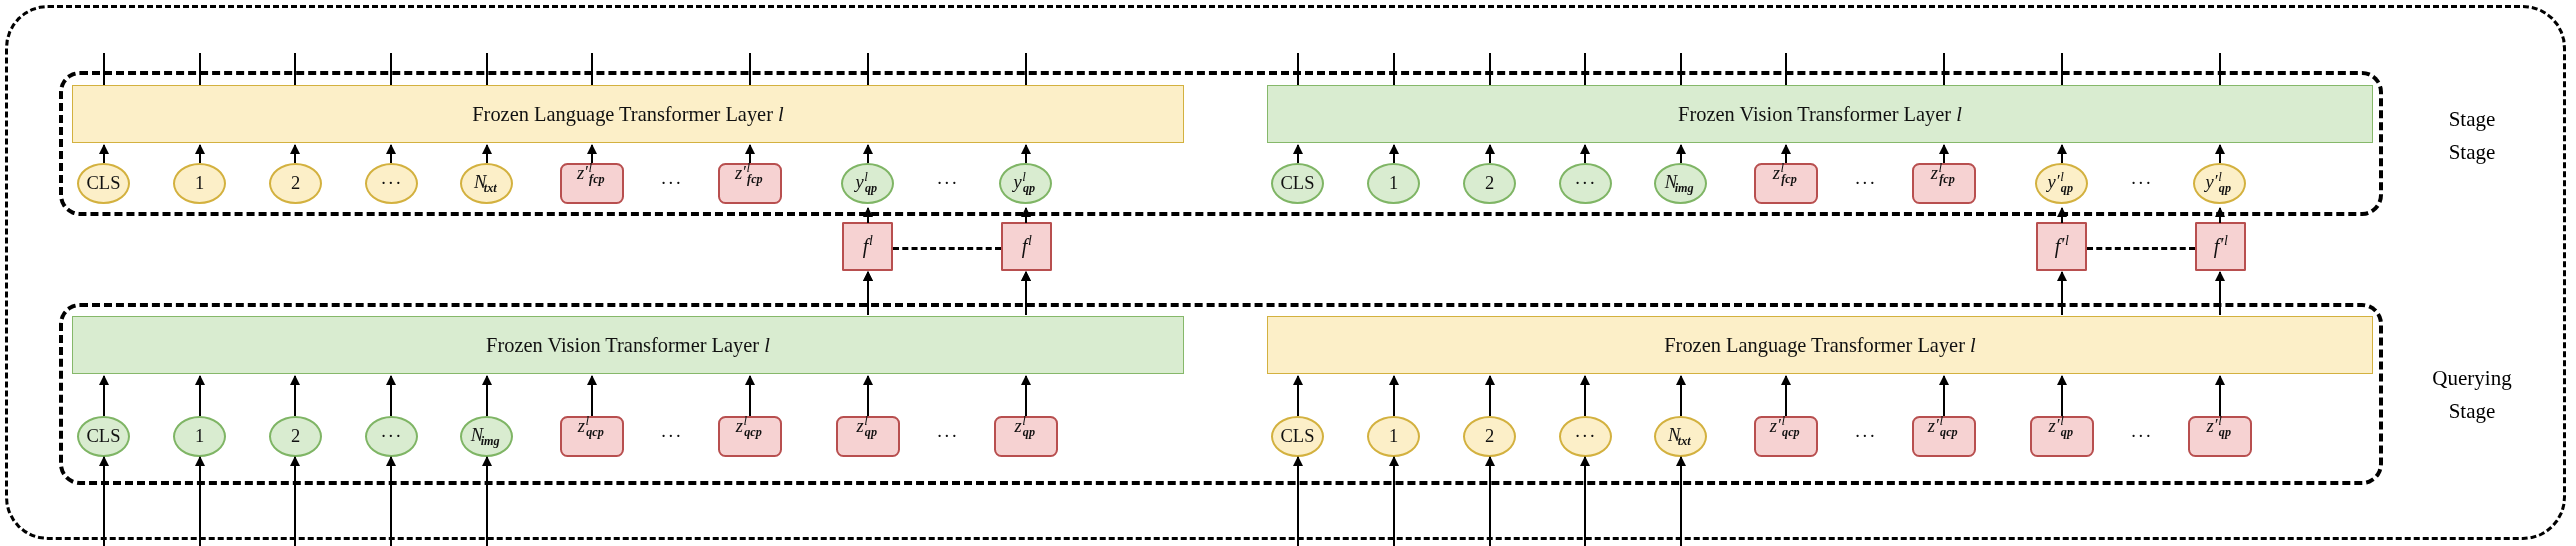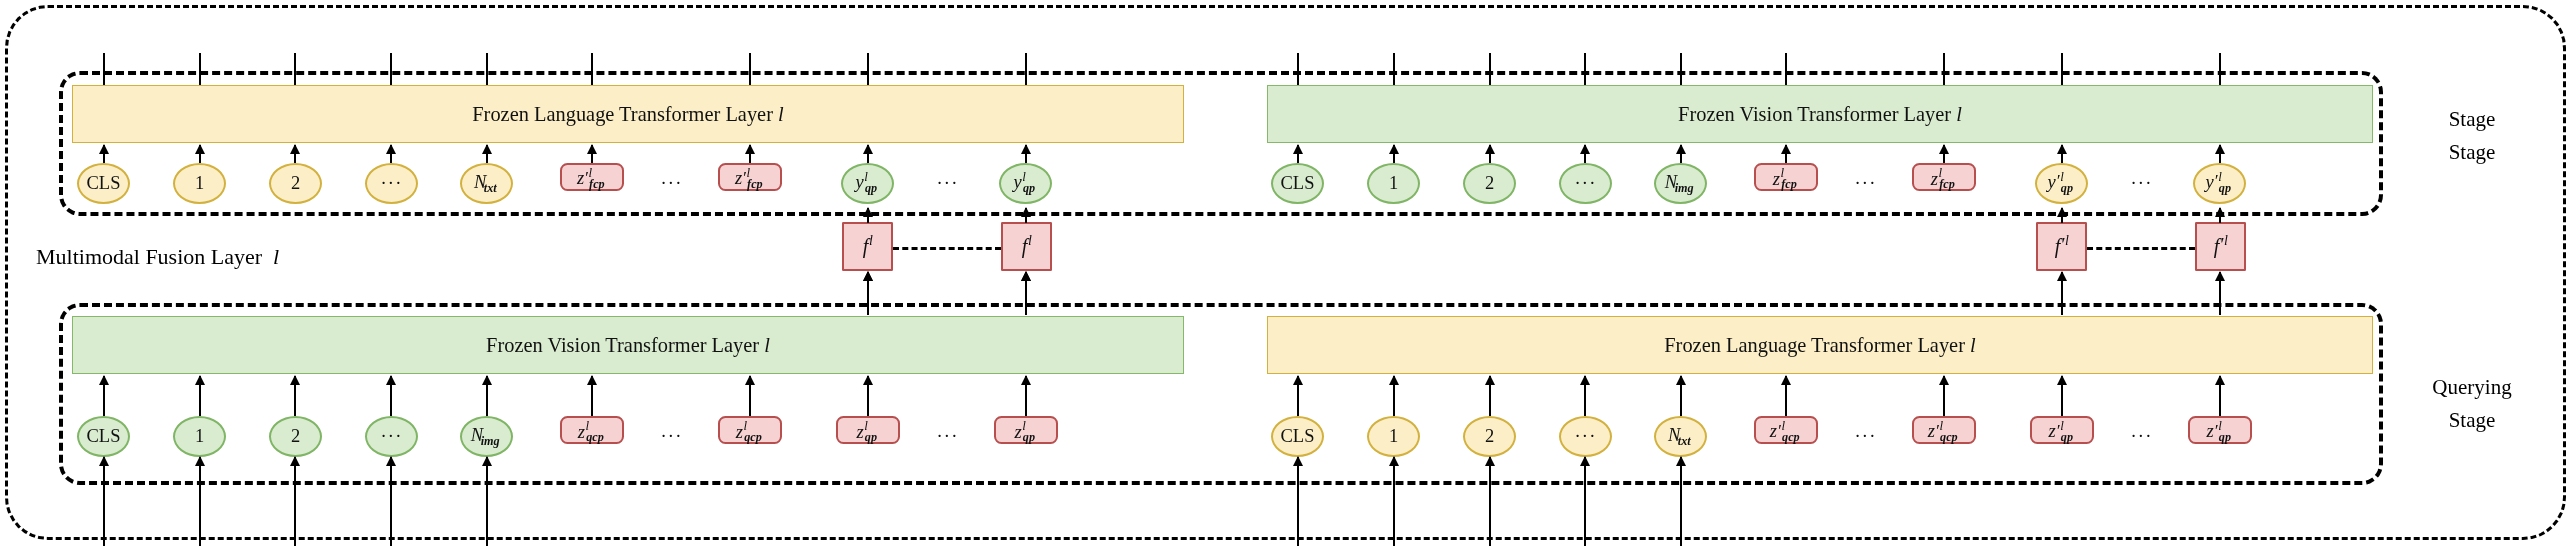--- a/index.html
+++ b/index.html
@@ -18,21 +18,21 @@
     background:transparent;
   }
   #fusion-stage-box{left:59px;top:71px;width:2324px;height:145px;}
   #querying-stage-box{left:59px;top:303px;width:2324px;height:182px;}
 
   .stage-label{
     position:absolute;text-align:center;font-size:21px;line-height:1.55;color:#000;
     width:148px;
   }
   #fusion-stage-label{left:2398px;top:103px;}
-  #querying-stage-label{left:2398px;top:371px;}
+  #querying-stage-label{left:2398px;top:362px;}
 
   
   .tlayer{
     position:absolute;box-sizing:border-box;
     display:flex;align-items:center;justify-content:center;
     font-size:20.4px;color:#111;border-width:1.9px;border-style:solid;
   }
   .tlayer.lang{background:#fcefc8;border-color:#d3b13f;}
   .tlayer.vis{background:#d9ecd0;border-color:#86b86a;}
 
@@ -46,22 +46,22 @@
     position:absolute;box-sizing:border-box;border-width:2.5px;border-style:solid;
     border-radius:50%;display:flex;align-items:center;justify-content:center;
     font-size:18.5px;color:#111;width:53px;height:41px;
   }
   .ellipse.yellow{background:#fcefc8;border-color:#d3b13f;}
   .ellipse.green{background:#d9ecd0;border-color:#7fb565;}
 
   
   .pbox{
     position:absolute;box-sizing:border-box;background:#f6d2d2;border:2.5px solid #b84f4f;
-    border-radius:7.4px;display:flex;align-items:flex-end;justify-content:center;
-    font-size:18.5px;color:#111;width:64px;height:28px;
+    border-radius:7.4px;display:flex;align-items:flex-start;justify-content:center;
+    font-size:18.5px;color:#111;width:64px;height:41px;
   }
   
   .fbox{
     position:absolute;box-sizing:border-box;background:#f6d2d2;border:2.5px solid #b84f4f;
     border-radius:1.2px;display:flex;align-items:center;justify-content:center;
     font-size:20px;color:#111;width:51px;height:49px;
   }
 
   
   .m{font-style:italic;font-family:"Liberation Serif","DejaVu Serif",serif;
@@ -106,24 +106,20 @@
     <span>Frozen Vision Transformer Layer</span>
     <span>&nbsp;</span>
       <span class="m">l</span>
   </div>
 
   <div class="stage-label" id="fusion-stage-label">
     <div>Stage</div>
     <div>Stage</div>
   </div>
 
-  <div class="multimodal-label">
-    <span>Multimodal Fusion Layer</span>
-    <span>&nbsp;</span><span class="m">l</span>
-  </div>
 
   <div class="stage-box" id="querying-stage-box"></div>
 
   <div class="tlayer vis" id="query-vis-layer">
     <span>Frozen Vision Transformer Layer</span>
     <span>&nbsp;</span>
       <span class="m">l</span>
   </div>
 
   <div class="tlayer lang" id="query-lang-layer">

